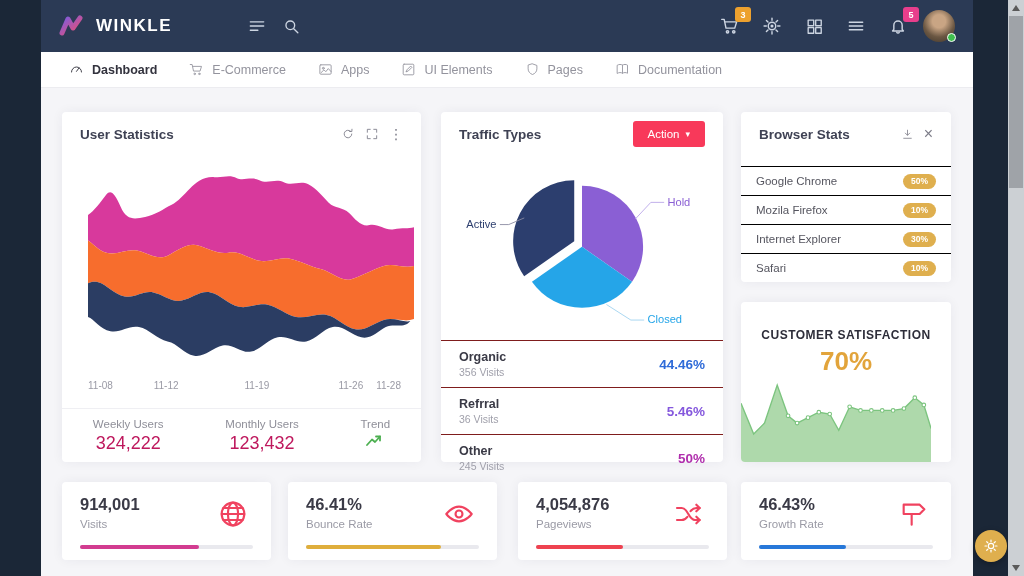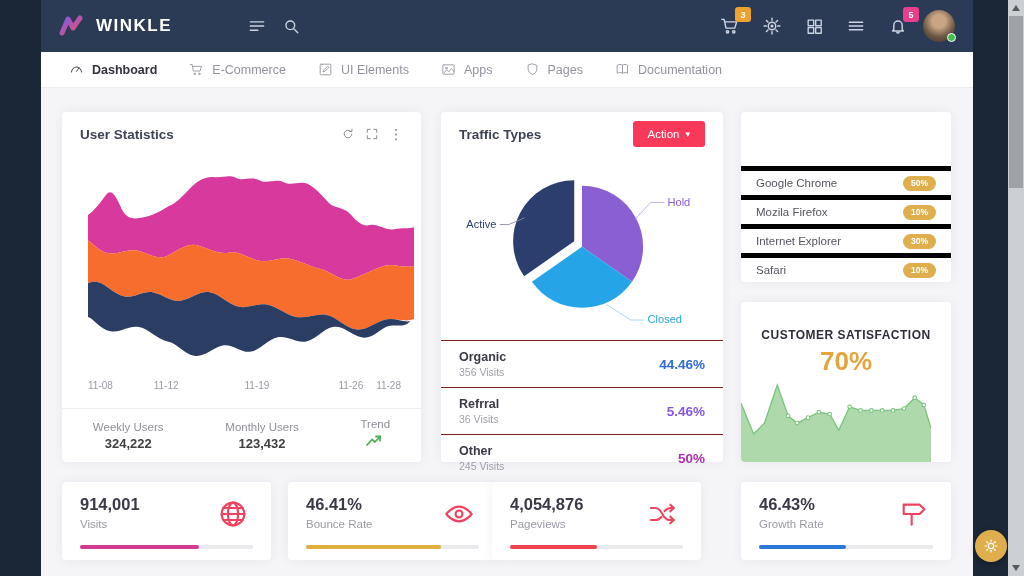--- a/index.html
+++ b/index.html
@@ -48,37 +48,37 @@
   .glyph-btn { font-size:14px; color:#7c7c88; cursor:pointer; line-height:1; }
 
   
   .card-user { left:21px; top:24px; width:359px; height:350px; }
   .us-chart { position:absolute; left:26px; right:20px; top:56px; height:204px; }
   .us-xlabels { position:absolute; left:26px; right:20px; top:268px; height:14px; font-size:10px; color:#9a9aa5; }
   .us-xlabels span { position:absolute; }
   .us-divider { position:absolute; left:0; right:0; top:296px; border-top:1px solid #efeff3; }
   .us-footer { position:absolute; left:0; right:0; top:297px; bottom:0; display:flex; align-items:center; justify-content:space-around; text-align:center; }
   .us-f-label { font-size:11.5px; color:#8f8f99; margin-bottom:3px; }
-  .us-f-value { font-size:13px; font-weight:bold; color:#404040; }
+  .us-f-value { font-size:18px; font-weight:normal; color:#be185d; }
 
   
   .card-traffic { left:400px; top:24px; width:282px; height:350px; }
   .action-btn { margin-left:auto; border:none; color:#fff; font-size:11.5px; padding:7px 15px; border-radius:3px; cursor:pointer; display:flex; align-items:center; gap:6px; font-family:inherit; }
   .pie-wrap { position:absolute; left:0; right:0; top:48px; height:178px; display:flex; justify-content:center; }
   .pie-wrap svg text { font-size:10px; }
   .traffic-rows { position:absolute; left:0; right:0; top:228px; }
   .traffic-row { display:flex; align-items:center; padding:9px 18px; border-top:1px solid #7f1d1d; cursor:pointer; }
   .tr-name { font-size:12.5px; font-weight:bold; color:#3a3a46; }
   .tr-visits { font-size:10.5px; color:#a0a0ab; margin-top:2px; }
   .tr-pct { margin-left:auto; font-size:13.5px; font-weight:bold; }
 
   
   .card-browser { left:700px; top:24px; width:210px; height:170px; }
   .browser-rows { position:absolute; left:0; right:0; top:54px; }
-  .browser-row { display:flex; align-items:center; height:29px; padding:0 15px; border-top:5px solid #000000; cursor:pointer; }
+  .browser-row { display:flex; align-items:center; height:29px; padding:0 15px; border-top:1px solid #000000; cursor:pointer; }
   .br-name { font-size:11.5px; color:#55555f; }
   .br-badge { margin-left:auto; color:#fff; font-size:8.5px; font-weight:bold; padding:2.5px 8px; border-radius:9px; }
 
   
   .card-sat { left:700px; top:214px; width:210px; height:160px; overflow:hidden; }
   .sat-title { position:absolute; top:26px; left:0; right:0; text-align:center; font-size:12px; font-weight:bold; color:#2e2e3a; letter-spacing:0.5px; }
   .sat-value { position:absolute; top:44px; left:0; right:0; text-align:center; font-size:26px; font-weight:bold; color:#e2a43b; }
   .sat-chart { position:absolute; left:0; right:0; bottom:0; height:86px; }
 
   
@@ -190,32 +190,32 @@
     <div class="subnav-item">
       <svg width="15" height="15" viewBox="0 0 24 24">
           <path d="M2 4 h3 l2.2 10.5 h10.5 l2.3-7.5 H6"></path>
           <circle cx="9" cy="19" r="1.2"></circle>
           <circle cx="16.5" cy="19" r="1.2"></circle>
         </svg>
       <span>E-Commerce</span>
     </div>
     <div class="subnav-item">
       <svg width="15" height="15" viewBox="0 0 24 24">
-          <rect x="3.5" y="3.5" width="17" height="17" rx="1.5"></rect>
-          <path d="M8.5 15.5 l1-3 6-6 2 2 -6 6 -3 1z"></path>
-        </svg>
-      <span>UI Elements</span>
-    </div>
-    <div class="subnav-item">
-      <svg width="15" height="15" viewBox="0 0 24 24">
           <rect x="3" y="4.5" width="18" height="15" rx="1.5"></rect>
           <circle cx="8.5" cy="10" r="1.5"></circle>
           <path d="M5 17 l4.5-4.5 3 3 4-5 4.5 5"></path>
         </svg>
       <span>Apps</span>
+    </div>
+    <div class="subnav-item">
+      <svg width="15" height="15" viewBox="0 0 24 24">
+          <rect x="3.5" y="3.5" width="17" height="17" rx="1.5"></rect>
+          <path d="M8.5 15.5 l1-3 6-6 2 2 -6 6 -3 1z"></path>
+        </svg>
+      <span>UI Elements</span>
     </div>
     <div class="subnav-item">
       <svg width="15" height="15" viewBox="0 0 24 24">
           <path d="M12 3 l7 2.5 V11 c0 4.5-3 7.5-7 9 c-4-1.5-7-4.5-7-9 V5.5 Z"></path>
         </svg>
       <span>Pages</span>
     </div>
     <div class="subnav-item">
       <svg width="15" height="15" viewBox="0 0 24 24">
           <path d="M4 5 c2.5-1.5 5.5-1.5 8 0 c2.5-1.5 5.5-1.5 8 0 v13 c-2.5-1.5-5.5-1.5-8 0 c-2.5-1.5-5.5-1.5-8 0 Z"></path>
@@ -313,20 +313,29 @@
           <div>
               <div class="tr-name">Other</div>
                <div class="tr-visits">245 Visits</div>
             </div>
           <span class="tr-pct" style="color: rgb(176, 47, 173);">50%</span>
         </div>
       </div>
     </div>
 
     <div class="card card-browser">
+      <div class="card-header">
+        <span class="card-title">Browser Stats</span>
+        <div class="hdr-tools">
+          <svg width="13" height="13" viewBox="0 0 24 24">
+              <path d="M12 4 v9 M8 9.5 l4 4 4-4 M5 19 h14" fill="none"></path>
+            </svg>
+          <span class="glyph-btn" style="font-size:16px">×</span>
+        </div>
+      </div>
       <div class="browser-rows">
         <div class="browser-row">
           <span class="br-name">Google Chrome</span>
           <span class="br-badge" style="background: rgb(223, 175, 78);">50%</span>
         </div>
         <div class="browser-row">
           <span class="br-name">Mozila Firefox</span>
           <span class="br-badge" style="background: rgb(223, 175, 78);">10%</span>
         </div>
         <div class="browser-row">
@@ -388,21 +397,21 @@
         <svg width="32" height="32" viewBox="0 0 24 24">
             <path d="M2.5 12 s4-5.5 9.5-5.5 9.5 5.5 9.5 5.5 -4 5.5-9.5 5.5 -9.5-5.5-9.5-5.5 Z"></path>
             <circle cx="12" cy="12" r="2.6"></circle>
           </svg>
       </div>
       <div class="sc-bar">
         <div class="sc-fill" style="background: rgb(223, 174, 60); width: 78%;"></div>
       </div>
     </div>
 
-    <div class="card stat-card" style="left:451px">
+    <div class="card stat-card" style="left:477px">
       <div class="sc-value">4,054,876</div>
       <div class="sc-label">Pageviews</div>
       <div class="sc-icon">
         <svg width="32" height="32" viewBox="0 0 24 24">
             <path d="M3 7.5 h3.5 c5 0 5 9 10 9 H20"></path>
             <path d="M17.5 14 L20 16.5 L17.5 19"></path>
             <path d="M3 16.5 h3.5 c2 0 3.3-1.1 4.3-2.4 M13.2 9.9 c1-1.3 2.3-2.4 4.3-2.4 H20"></path>
             <path d="M17.5 5 L20 7.5 L17.5 10"></path>
           </svg>
       </div>

